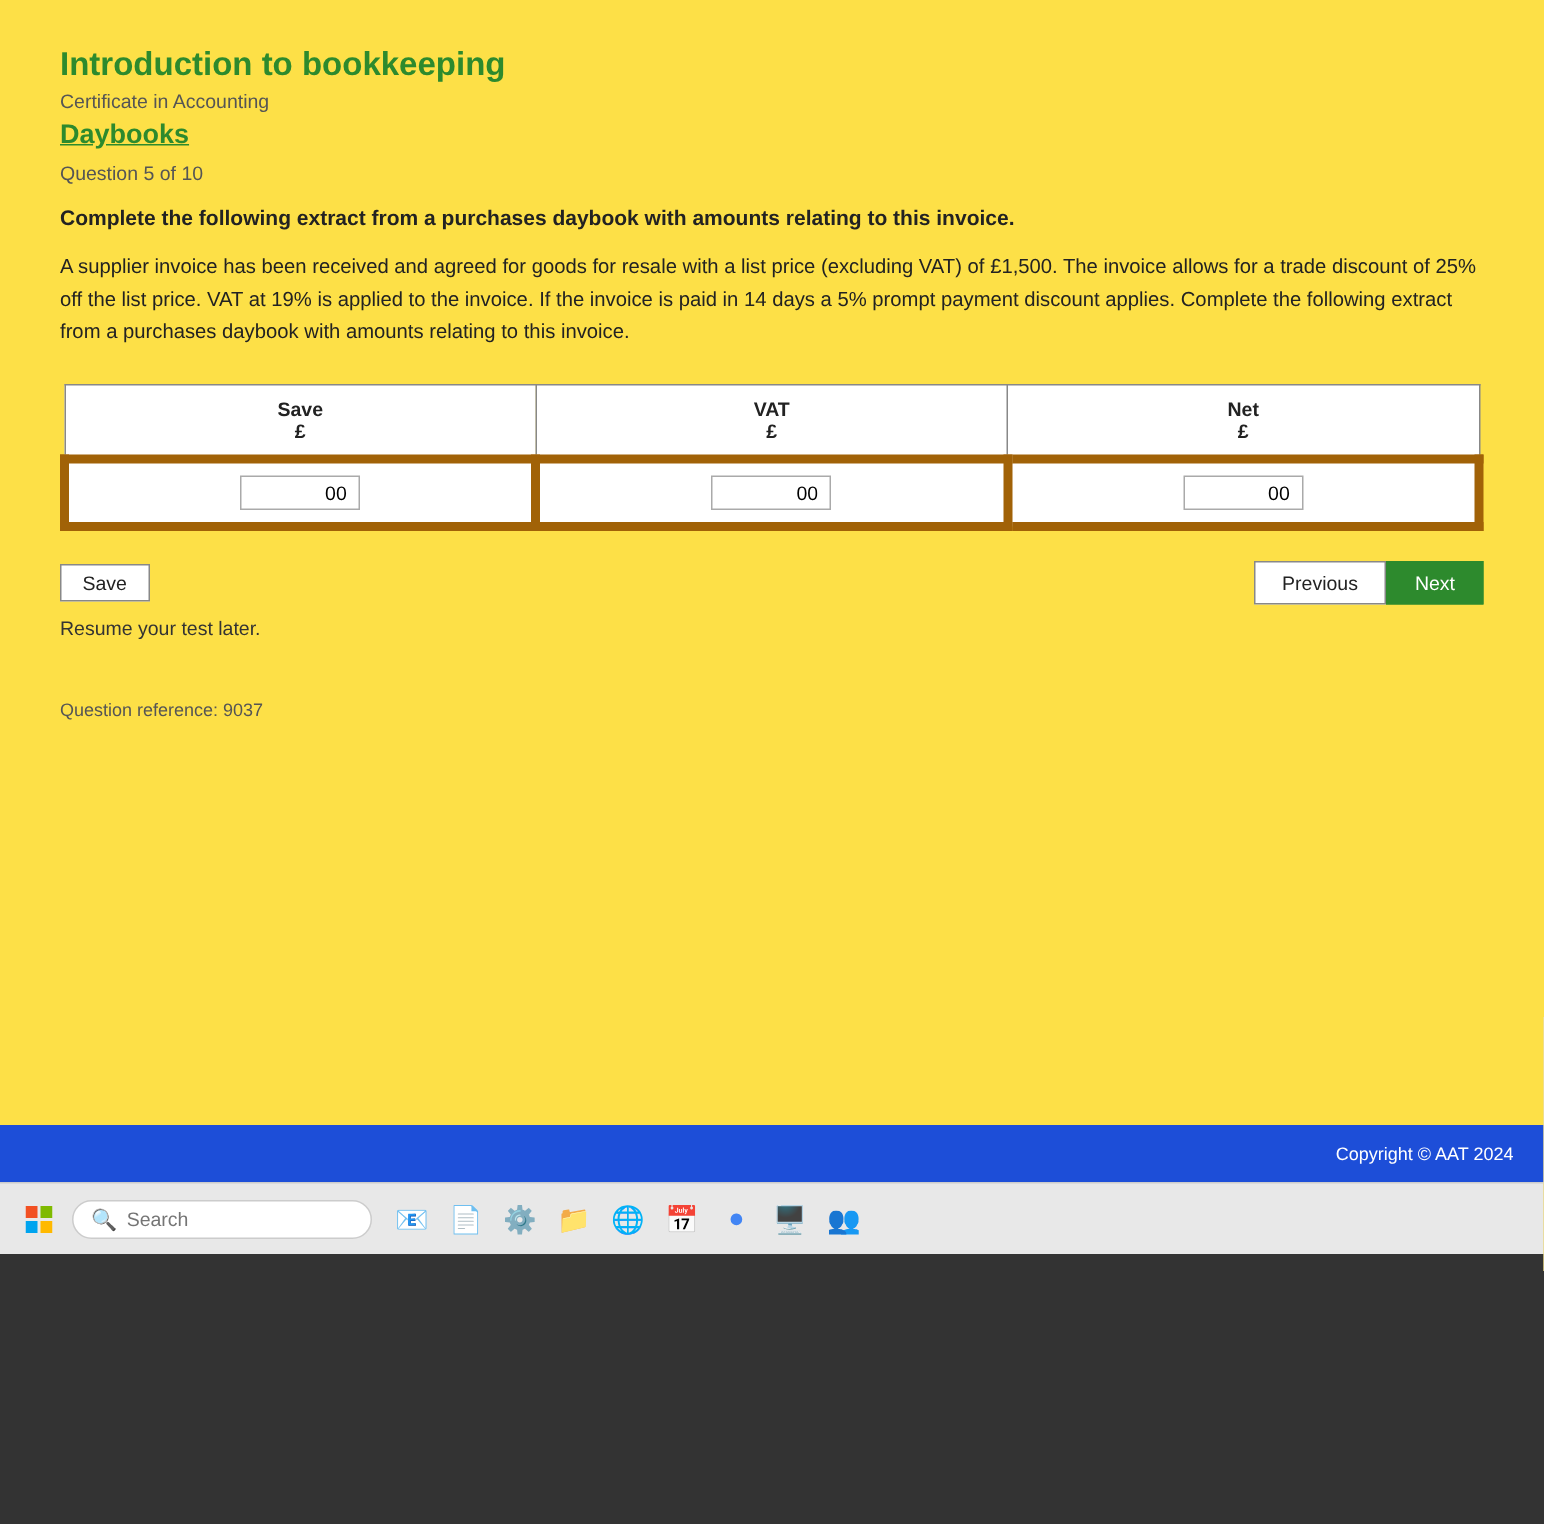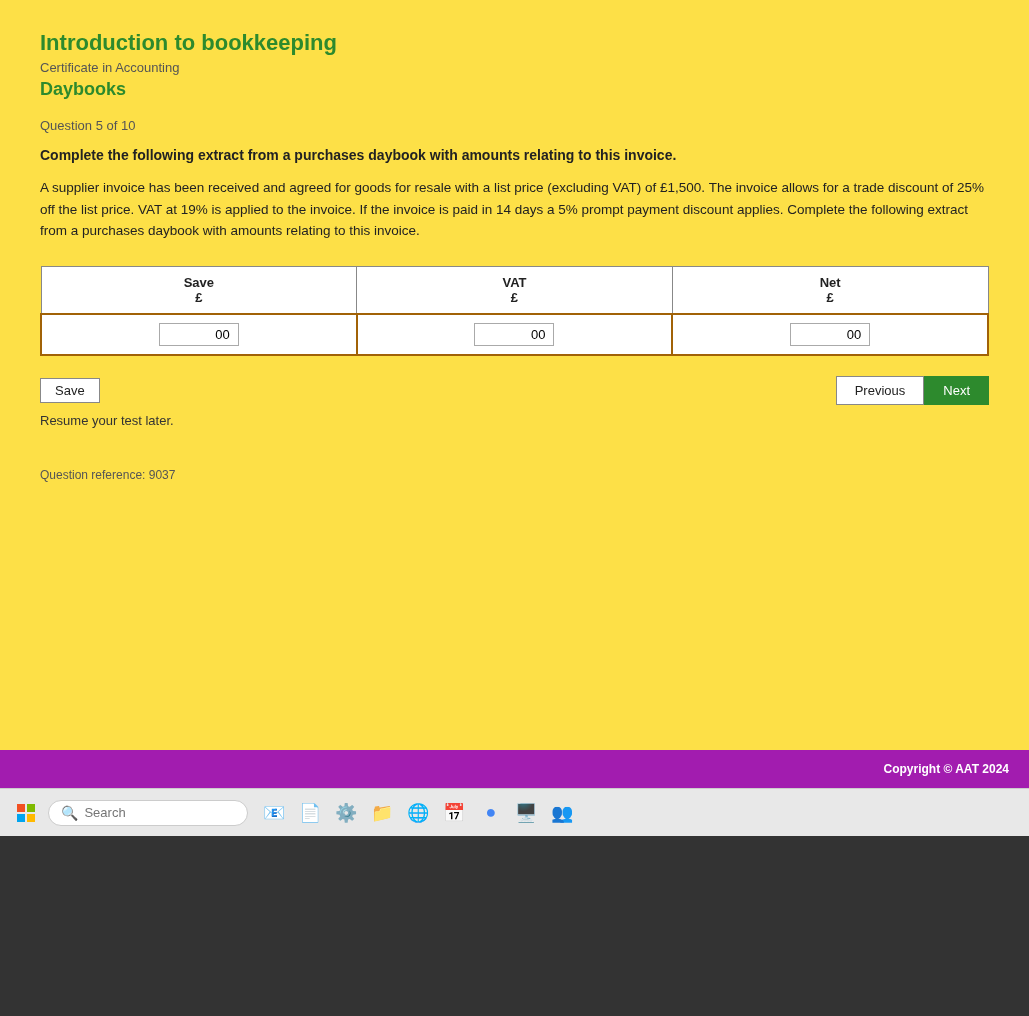--- a/index.html
+++ b/index.html
@@ -37,21 +37,22 @@
     .subtitle {
       color: #555;
       font-size: 13px;
       margin-bottom: 4px;
     }
 
     .section-title {
       color: #2d8a2d;
       font-size: 18px;
       font-weight: bold;
-      margin-bottom: 18px;
+      margin-bottom: 8px;
+      text-decoration: underline;
     }
 
     .question-number {
       color: #555;
       font-size: 13px;
       margin-bottom: 14px;
     }
 
     .instruction {
       font-size: 14px;
@@ -79,21 +80,21 @@
       border: 1px solid #888;
       padding: 8px 12px;
       text-align: center;
       font-size: 13px;
       font-weight: bold;
       background: #fff;
       color: #222;
     }
 
     .daybook-table td {
-      border: 2px solid #a16207;
+      border: 6px solid #a16207;
       padding: 8px 20px;
       text-align: center;
       background: #fff;
     }
 
     .daybook-table input[type="text"] {
       border: 1px solid #aaa;
       padding: 3px 8px;
       font-size: 13px;
       width: 80px;
@@ -147,27 +148,26 @@
       margin-bottom: 30px;
     }
 
     .question-ref {
       font-size: 12px;
       color: #555;
       margin-top: 10px;
     }
 
     .footer-bar {
-      background: #a21caf;
+      background: #1d4ed8;
       padding: 12px 20px;
       text-align: right;
       color: #fff;
       font-size: 12px;
       margin-top: auto;
-      font-weight: bold;
     }
 
     
     .taskbar {
       background: #e8e8e8;
       height: 48px;
       display: flex;
       align-items: center;
       padding: 0 12px;
       gap: 8px;

